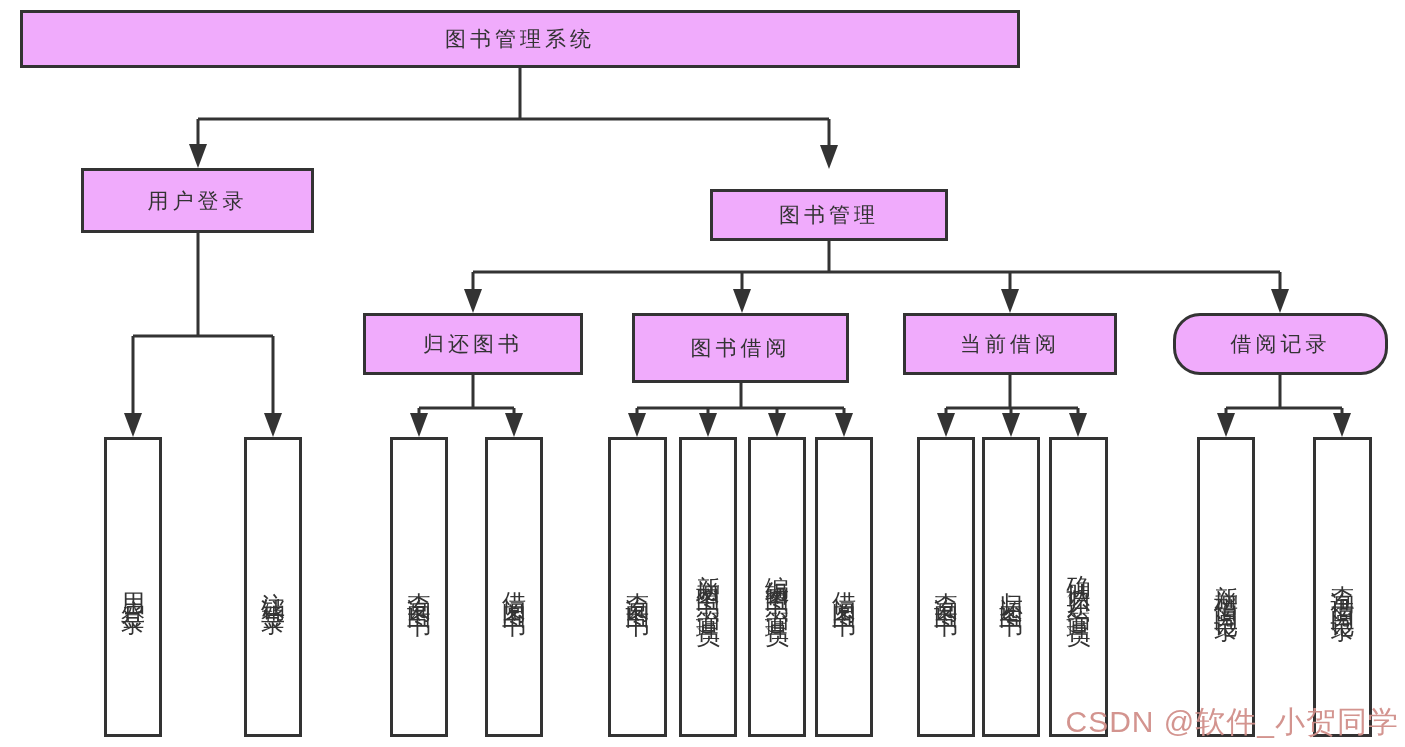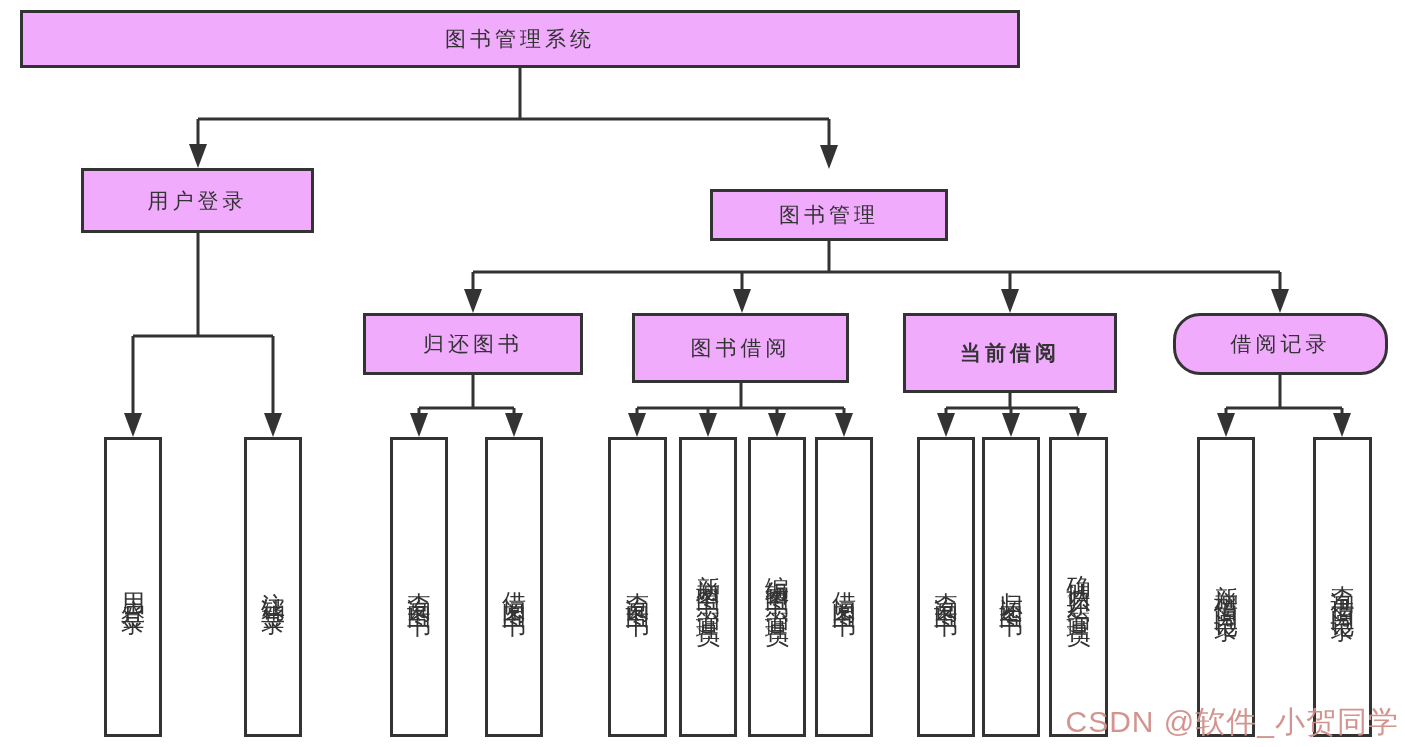--- a/index.html
+++ b/index.html
@@ -108,21 +108,21 @@
     </g>
   </svg>
 
   <div class="box" style="left:20px; top:10px; width:1000px; height:58px;">图书管理系统</div>
 
   <div class="box" style="left:81px; top:168px; width:233px; height:65px;">用户登录</div>
   <div class="box" style="left:710px; top:169px; width:238px; height:52px;margin-top:20px;">图书管理</div>
 
   <div class="box" style="left:363px; top:313px; width:220px; height:62px;">归还图书</div>
   <div class="box" style="left:632px; top:313px; width:217px; height:70px;">图书借阅</div>
-  <div class="box" style="left:903px; top:313px; width:214px; height:80px;font-weight:bold;">当前借阅</div>
+  <div class="box" style="left:903px; top:313px; width:214px; height:62px;">当前借阅</div>
   <div class="box" style="left:1173px; top:313px; width:215px; height:62px;border-radius:27px;">借阅记录</div>
 
   <div class="leaf" style="left:104px; width:58px;">
     <span class="vtext">用户登录</span>
   </div>
   <div class="leaf" style="left:244px; width:58px;">
     <span class="vtext">注销登录</span>
   </div>
 
   <div class="leaf" style="left:390px; width:58px;">

